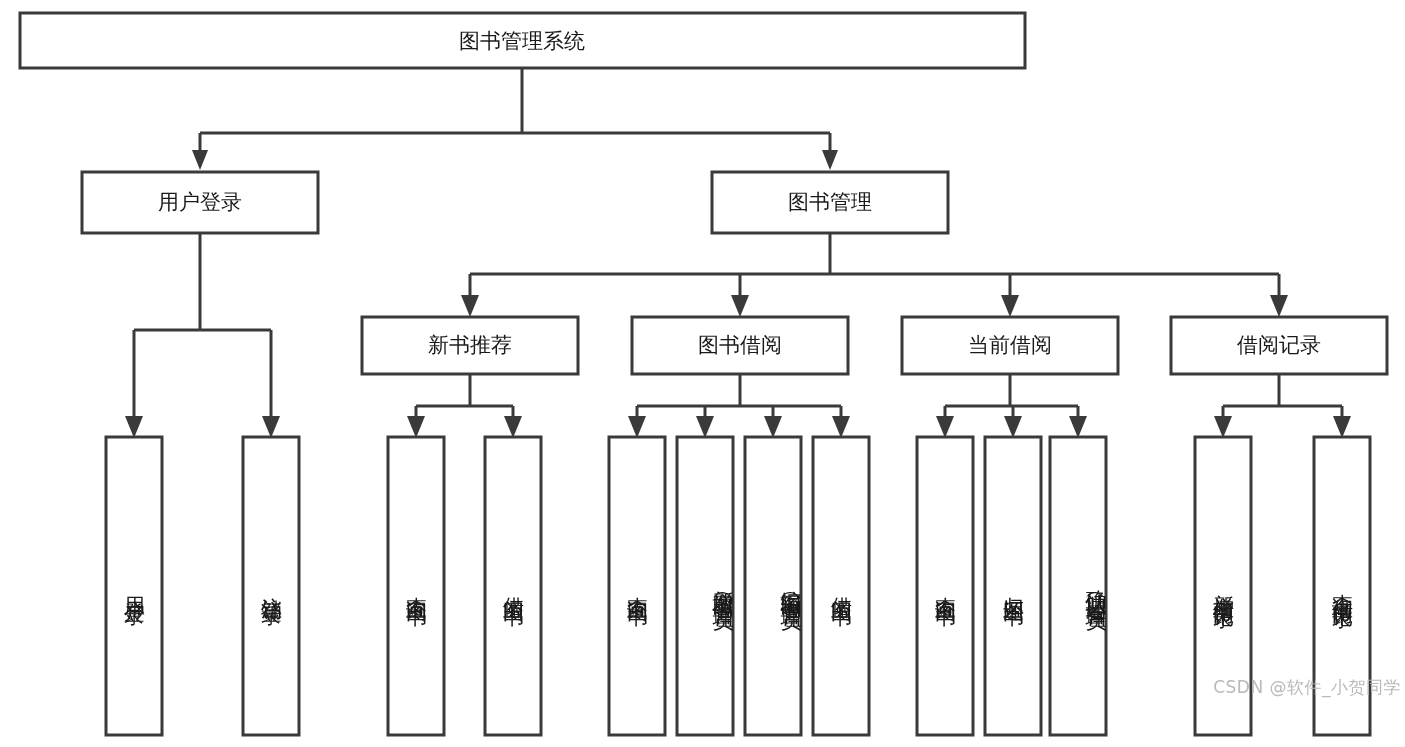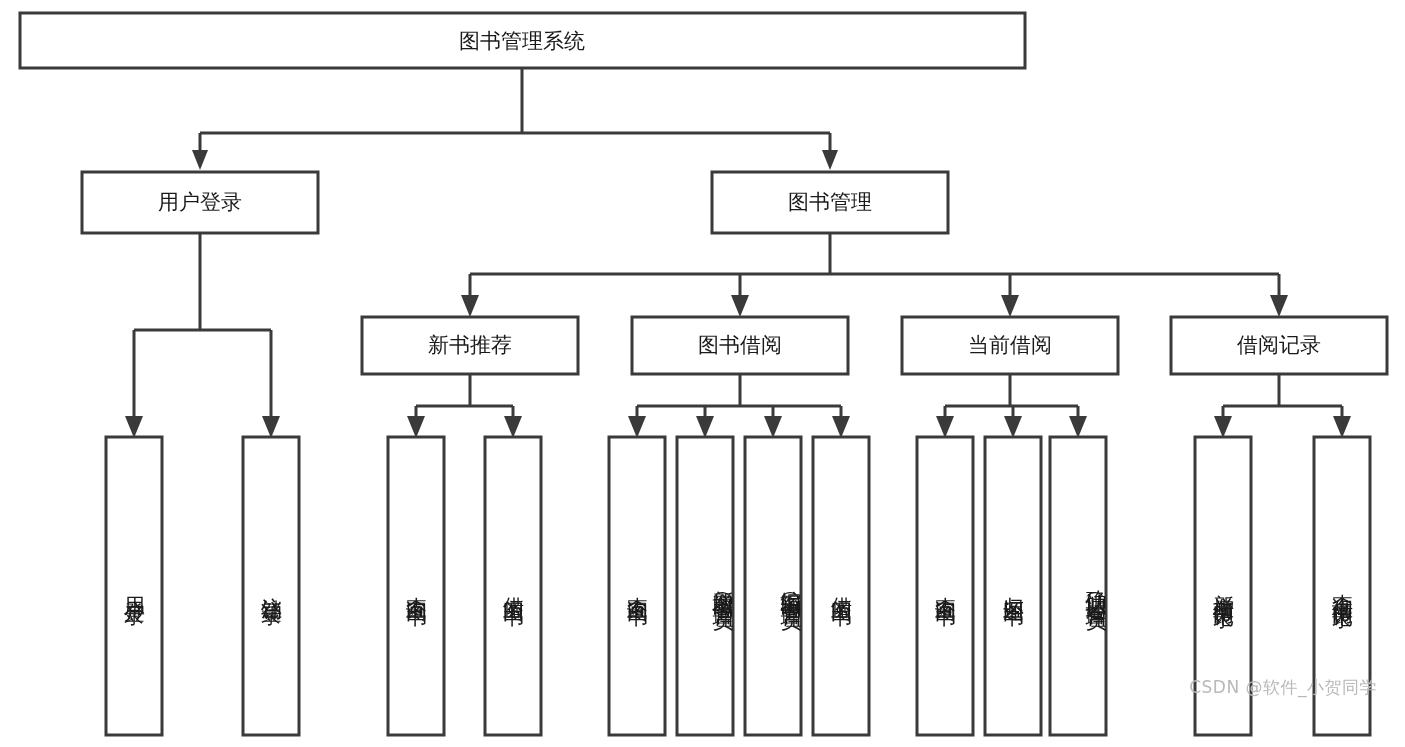--- a/index.html
+++ b/index.html
@@ -55,21 +55,21 @@
     writing-mode: vertical-rl;
     text-orientation: upright;
     letter-spacing: 3px;
     line-height: 1;
     text-align: center;
     white-space: nowrap;
     pointer-events: none;
   }
   .watermark {
     position: absolute;
-    right: 28px;
+    right: 4px;
     bottom: 6px;
     font-family: "DejaVu Sans", "Liberation Sans", sans-serif;
     font-size: 17px;
     color: #b9b9b9;
     letter-spacing: 0.5px;
     user-select: none;
   }
 </style>
 </head>
 <body>

